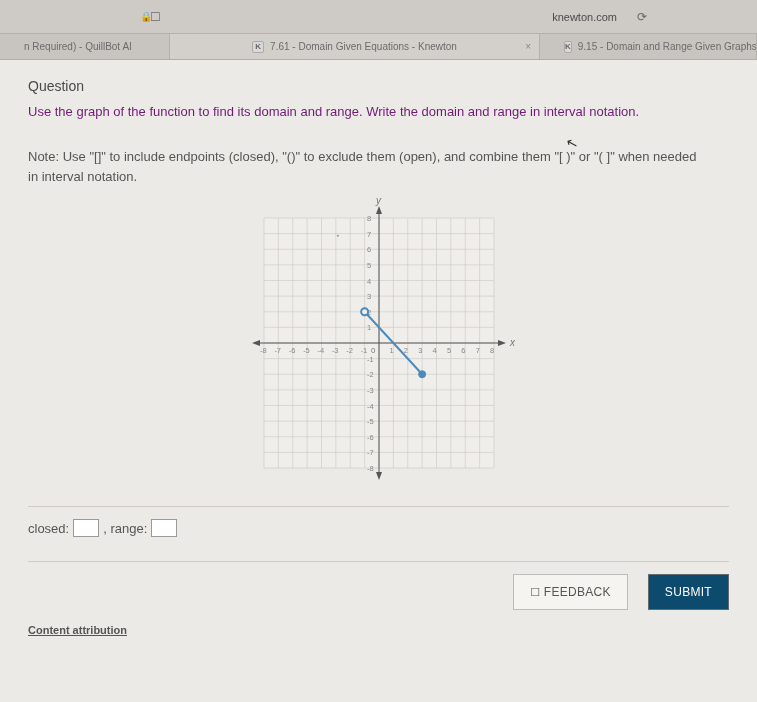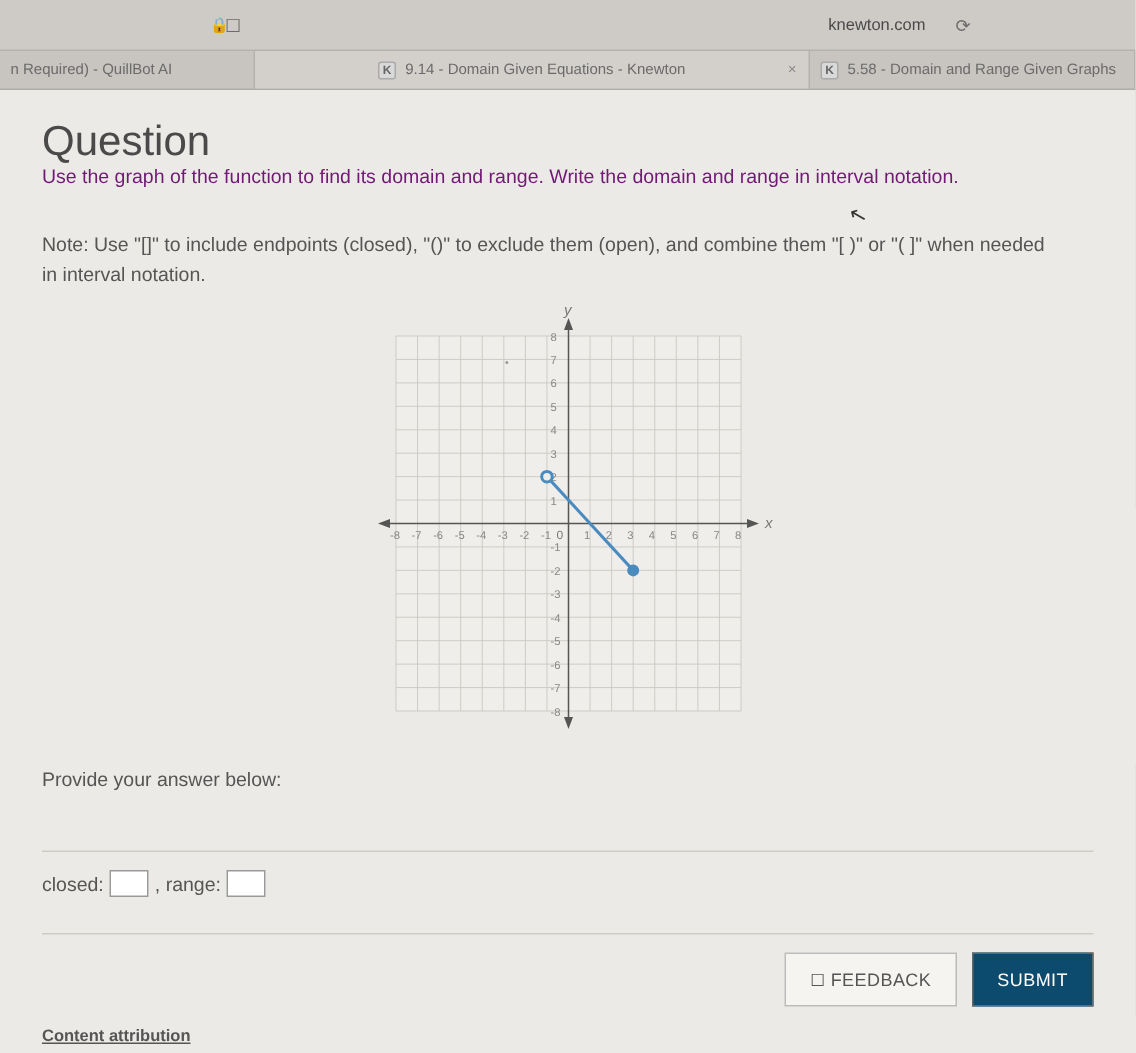--- a/index.html
+++ b/index.html
@@ -28,21 +28,21 @@
     .tabs-bar {
       height: 26px;
       background: #c8c5c1;
       display: flex;
       align-items: center;
       font-size: 10px;
       color: #6b6b6b;
       border-bottom: 1px solid #b0ada9;
     }
     .tab {
-      padding: 0 7px;
+      padding: 0 24px;
       height: 100%;
       display: flex;
       align-items: center;
       gap: 6px;
       border-right: 1px solid #b5b2ae;
       white-space: nowrap;
     }
     .tab.active { background: #d3d0cc; }
     .tab-left { flex: 0 0 170px; overflow: hidden; }
     .tab-mid { flex: 0 0 370px; overflow: hidden; justify-content: center; position: relative; }
@@ -54,23 +54,24 @@
       align-items: center; justify-content: center; color: #666; font-weight: bold;
     }
 
     .content {
       background: #eceae6;
       height: calc(702px - 60px);
       padding: 18px 28px 0 28px;
       position: relative;
     }
     .q-title {
-      font-size: 28px;
+      font-size: 14px;
       color: #4a4a4a;
       font-weight: 400;
+      margin-bottom: 10px;
     }
     .q-text {
       font-size: 13px;
       color: #701a75;
       margin-bottom: 28px;
     }
     .q-note {
       font-size: 13px;
       color: #555;
       line-height: 1.5;
@@ -103,21 +104,21 @@
       width: 26px; height: 18px;
       border: 1px solid #999;
       background: #fff;
     }
 
     .hr { border: none; border-top: 1px solid #cfccc8; margin: 8px 0 12px 0; }
 
     .footer-row {
       display: flex;
       align-items: center;
-      gap: 10px;
+      gap: 20px;
     }
     .footer-row .spacer { flex: 1; }
     .btn {
       font-size: 12px;
       padding: 10px 16px;
       border: 1px solid #bbb;
       background: #f6f4f0;
       color: #555;
       cursor: pointer;
       letter-spacing: .3px;
@@ -155,26 +156,26 @@
   <span class="url">knewton.com</span>
   <span class="reload">⟳</span>
 </div>
 
 <div class="tabs-bar">
   <div class="tab tab-left">
     <span>n Required) - QuillBot AI</span>
   </div>
   <div class="tab tab-mid active">
     <span class="tab-k">K</span>
-    <span>9.14 - Domain Given Equations - Knewton</span>
+    <span>7.61 - Domain Given Equations - Knewton</span>
     <span class="close-x">×</span>
   </div>
   <div class="tab tab-right">
     <span class="tab-k">K</span>
-    <span>5.58 - Domain and Range Given Graphs</span>
+    <span>9.15 - Domain and Range Given Graphs</span>
   </div>
 </div>
 
 <div class="content">
   <span class="cursor">↖</span>
 
   <h2 class="q-title">Question</h2>
   <p class="q-text">Use the graph of the function to find its domain and range. Write the domain and range in interval notation.</p>
   <p class="q-note">Note: Use "[]" to include endpoints (closed), "()" to exclude them (open), and combine them "[ )" or "( ]" when needed in interval notation.</p>
 
@@ -256,21 +257,20 @@
         <text x="128" y="23" font-size="7.5" fill="#888" text-anchor="start">8</text>
         <text x="271" y="148" font-size="10" fill="#777" font-style="italic">x</text>
         <text x="137" y="6" font-size="10" fill="#777" font-style="italic">y</text>
         <line x1="125.625" y1="113.75" x2="183.125" y2="176.25" stroke="#4a8bbf" stroke-width="2"></line>
         <circle cx="125.625" cy="113.75" r="3.5" fill="#f0eeea" stroke="#4a8bbf" stroke-width="2"></circle>
         <circle cx="183.125" cy="176.25" r="3.5" fill="#4a8bbf" stroke="#4a8bbf"></circle>
         <circle cx="98.875" cy="37.625" r="1" fill="#999"></circle>
       </svg>
   </div>
 
-  <p class="answer-label">Provide your answer below:</p>
 
   <hr class="hr">
 
   <div class="answer-row">
     <span>closed:</span>
     <span class="answer-box"></span>
     <span>, range:</span>
     <span class="answer-box"></span>
   </div>
 

